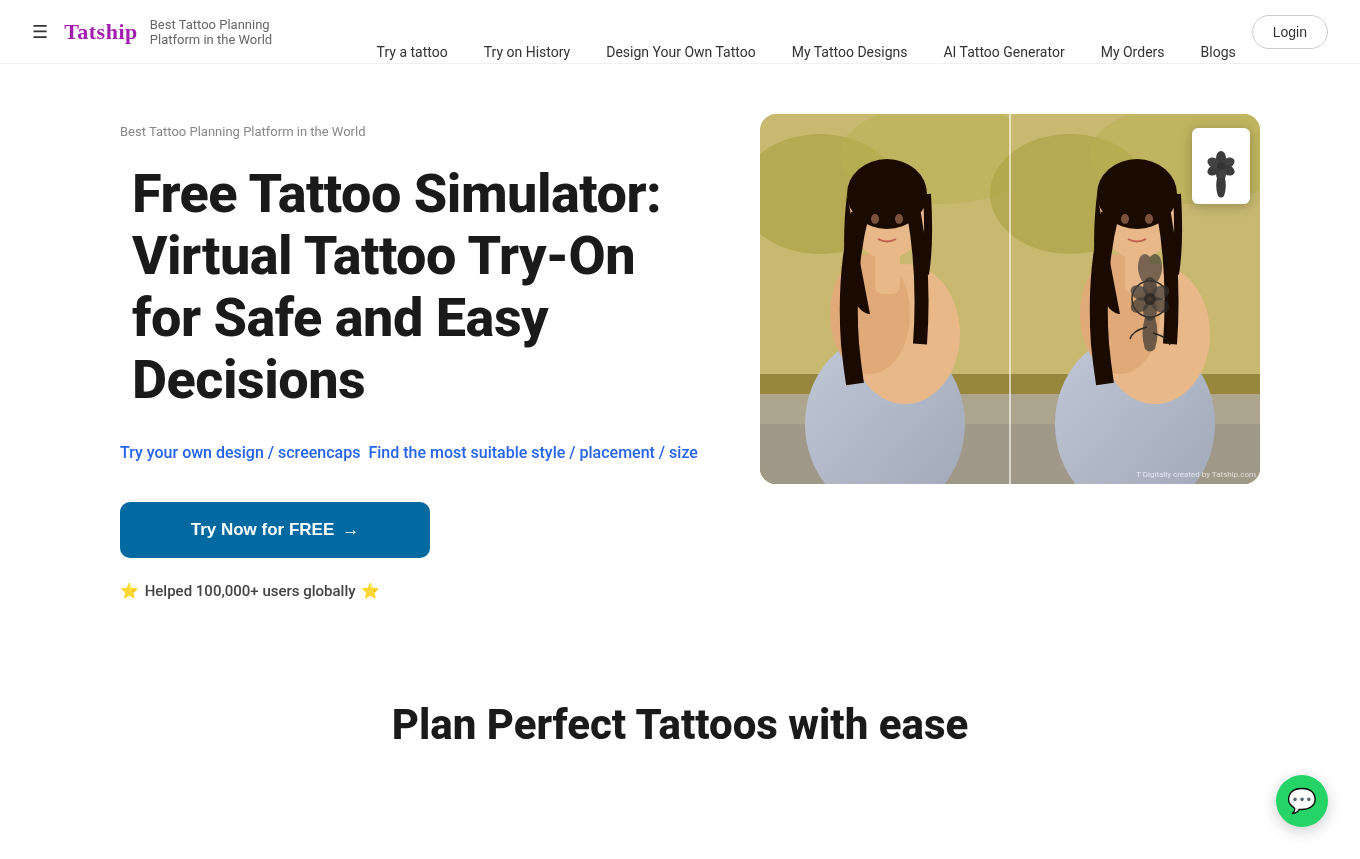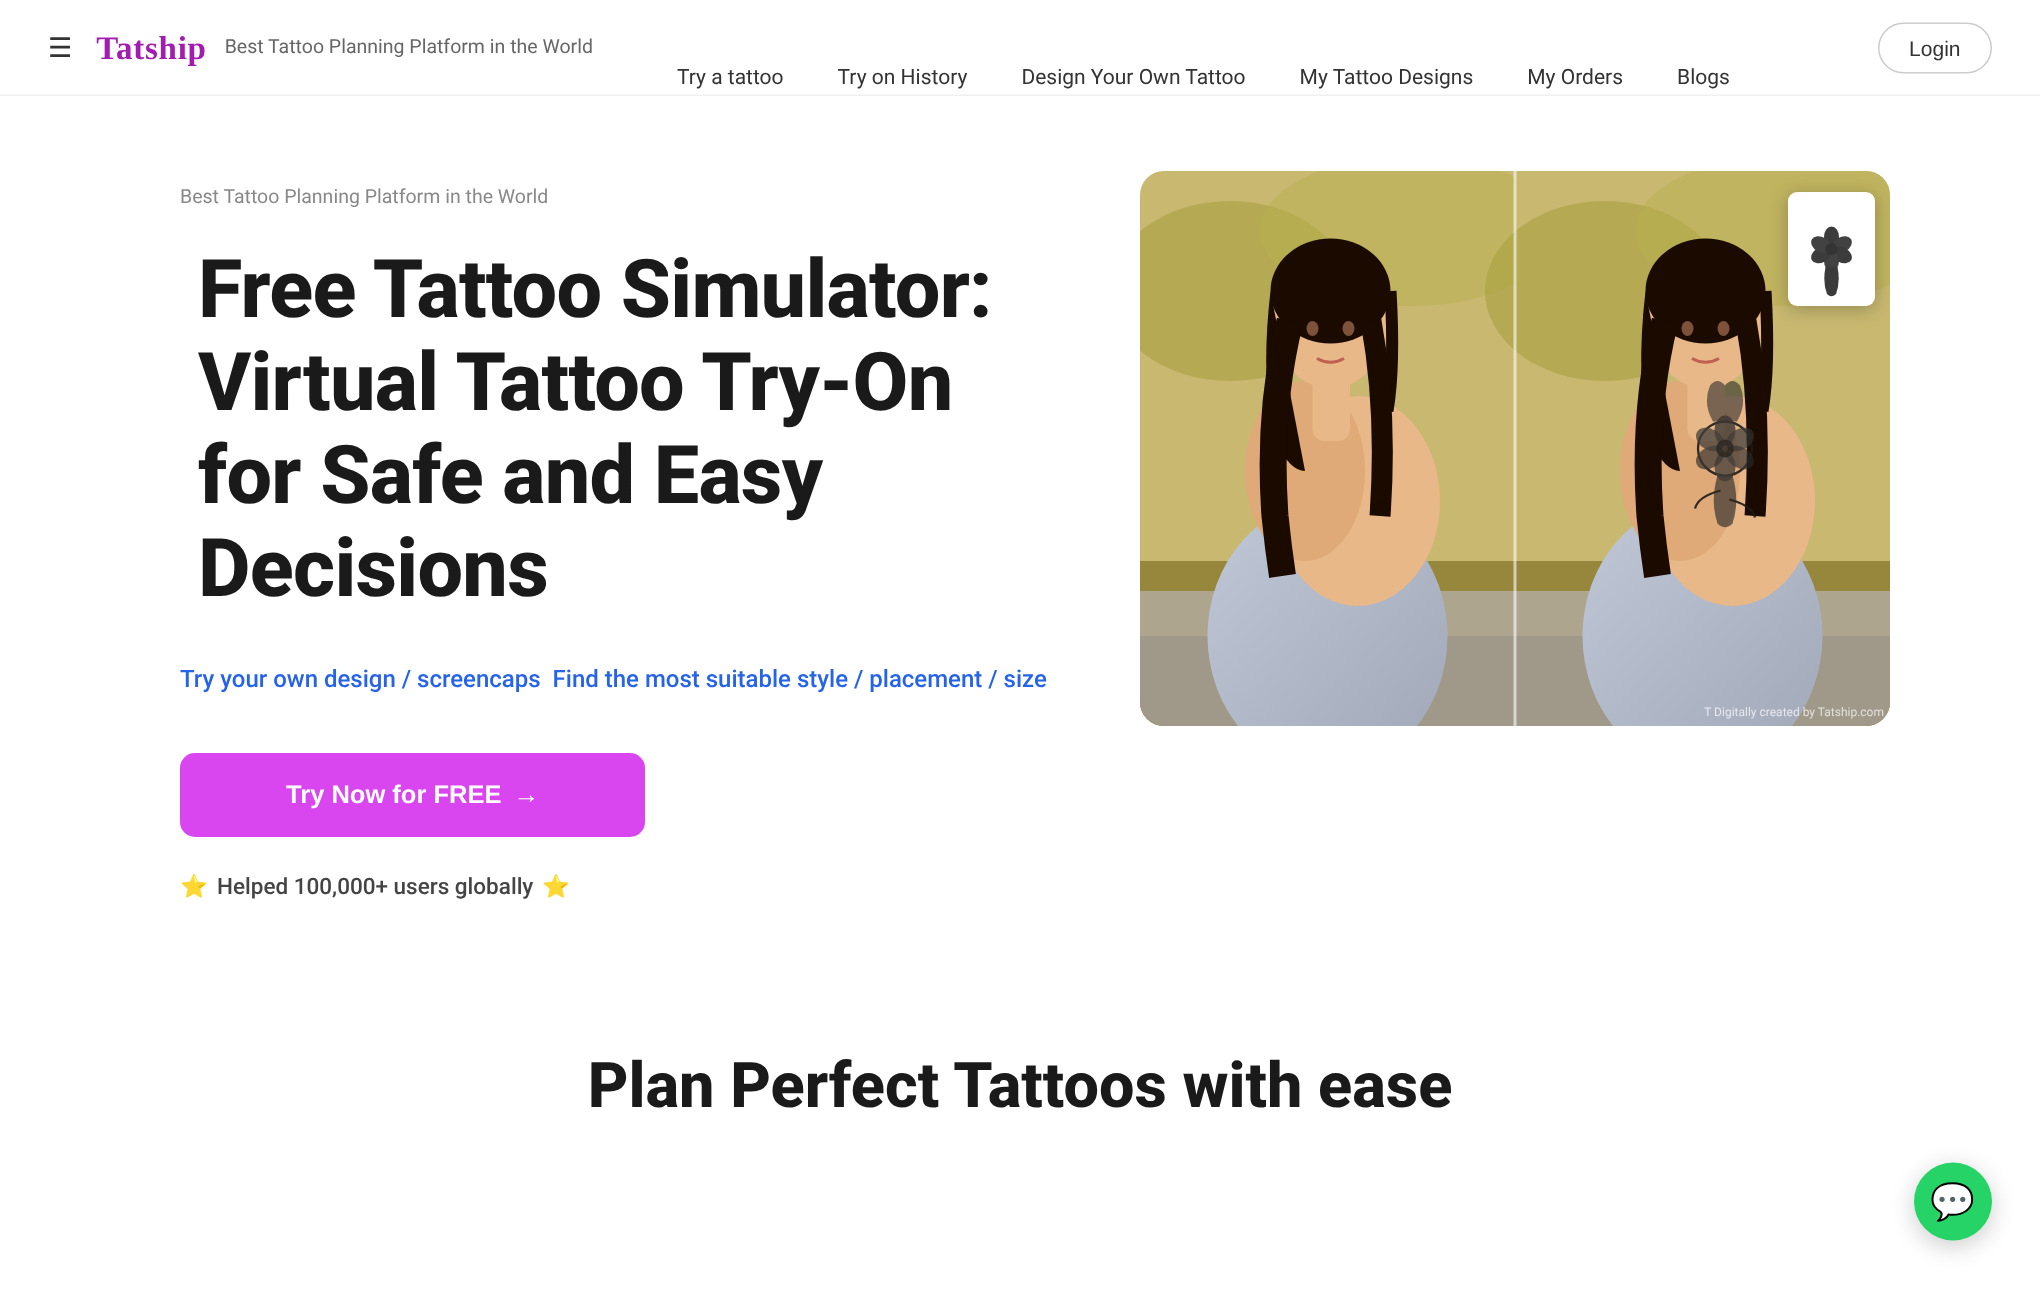--- a/index.html
+++ b/index.html
@@ -129,21 +129,21 @@
     .feature-item {
       font-size: 16px;
       color: #2563eb;
       font-weight: 500;
     }
 
     .cta-button {
       display: inline-flex;
       align-items: center;
       gap: 8px;
-      background: #d946ef;
+      background: #0369a1;
       color: #fff;
       padding: 18px 36px;
       border-radius: 10px;
       font-size: 17px;
       font-weight: 600;
       cursor: pointer;
       border: none;
       margin-bottom: 24px;
       width: 310px;
       justify-content: center;
@@ -214,20 +214,21 @@
   <div class="header-logo">
     <span class="logo-text">Tatship</span>
     <span class="logo-tagline">Best Tattoo Planning Platform in the World</span>
   </div>
 
   <nav class="header-nav">
     <span class="nav-item">Try a tattoo</span>
     <span class="nav-item">Try on History</span>
     <span class="nav-item">Design Your Own Tattoo</span>
     <span class="nav-item">My Tattoo Designs</span>
+    <span class="nav-item">AI Tattoo Generator</span>
     <span class="nav-item">My Orders</span>
     <span class="nav-item">Blogs</span>
   </nav>
 
   <div class="header-actions">
     <button class="login-button">Login</button>
   </div>
 </header>
 
 <div class="main-content">

